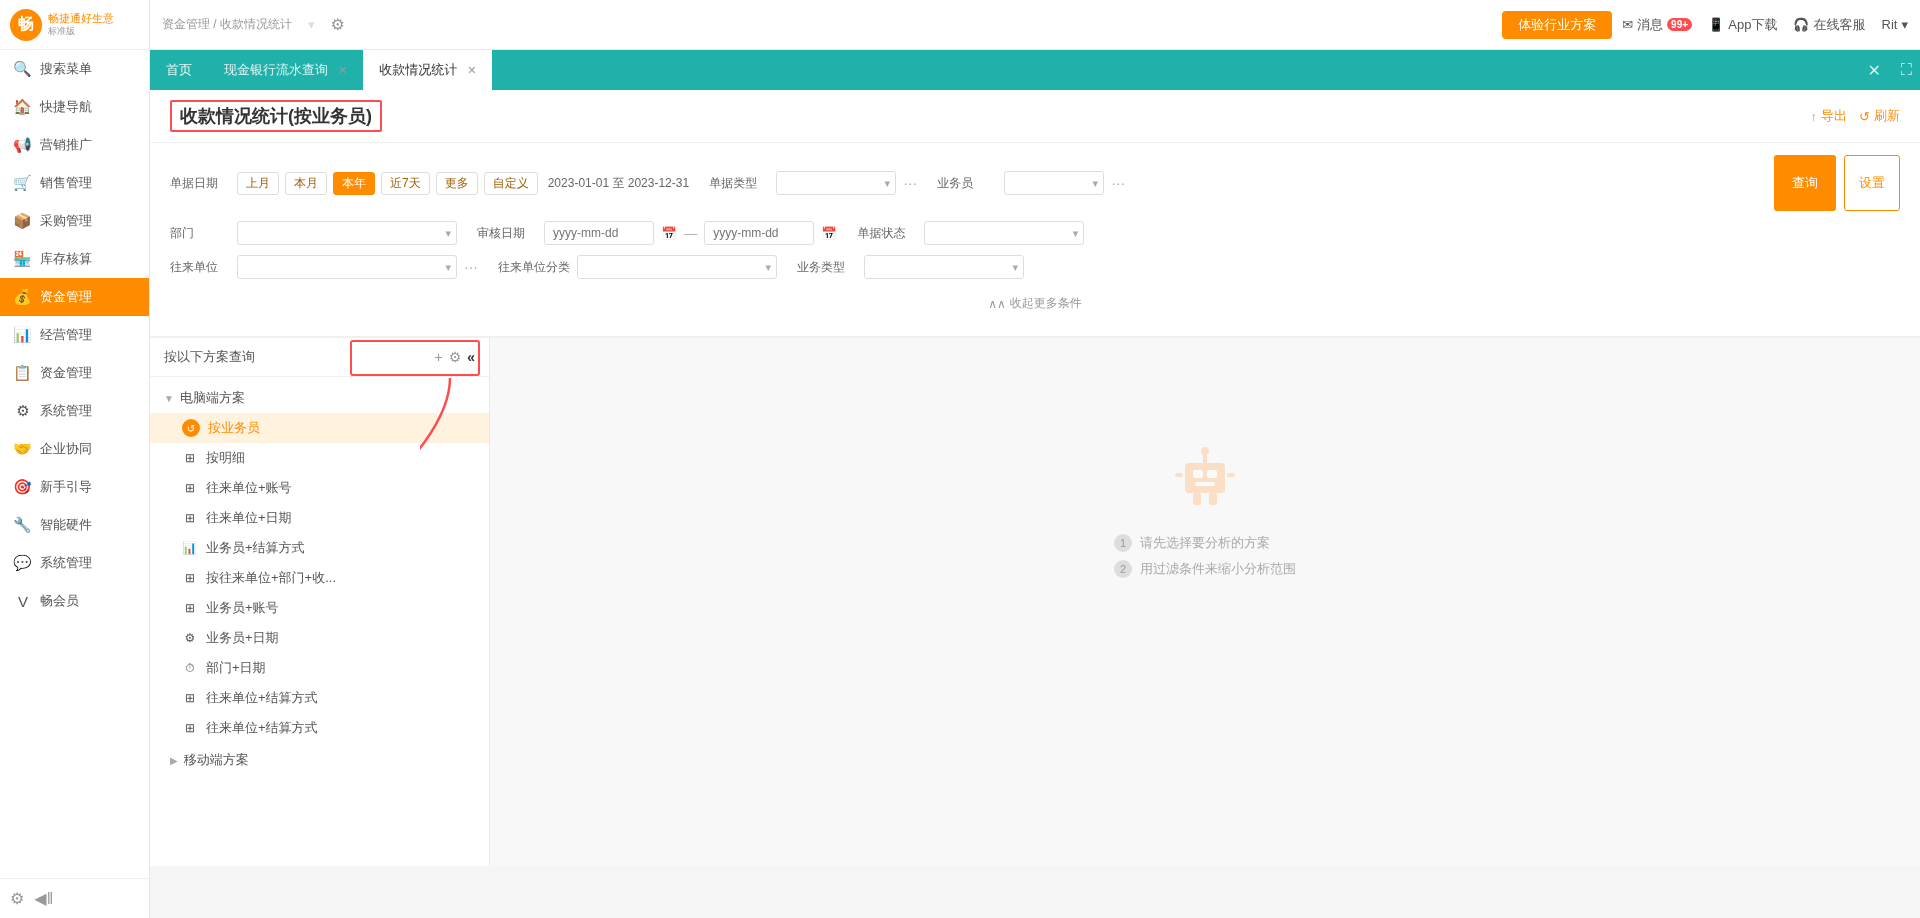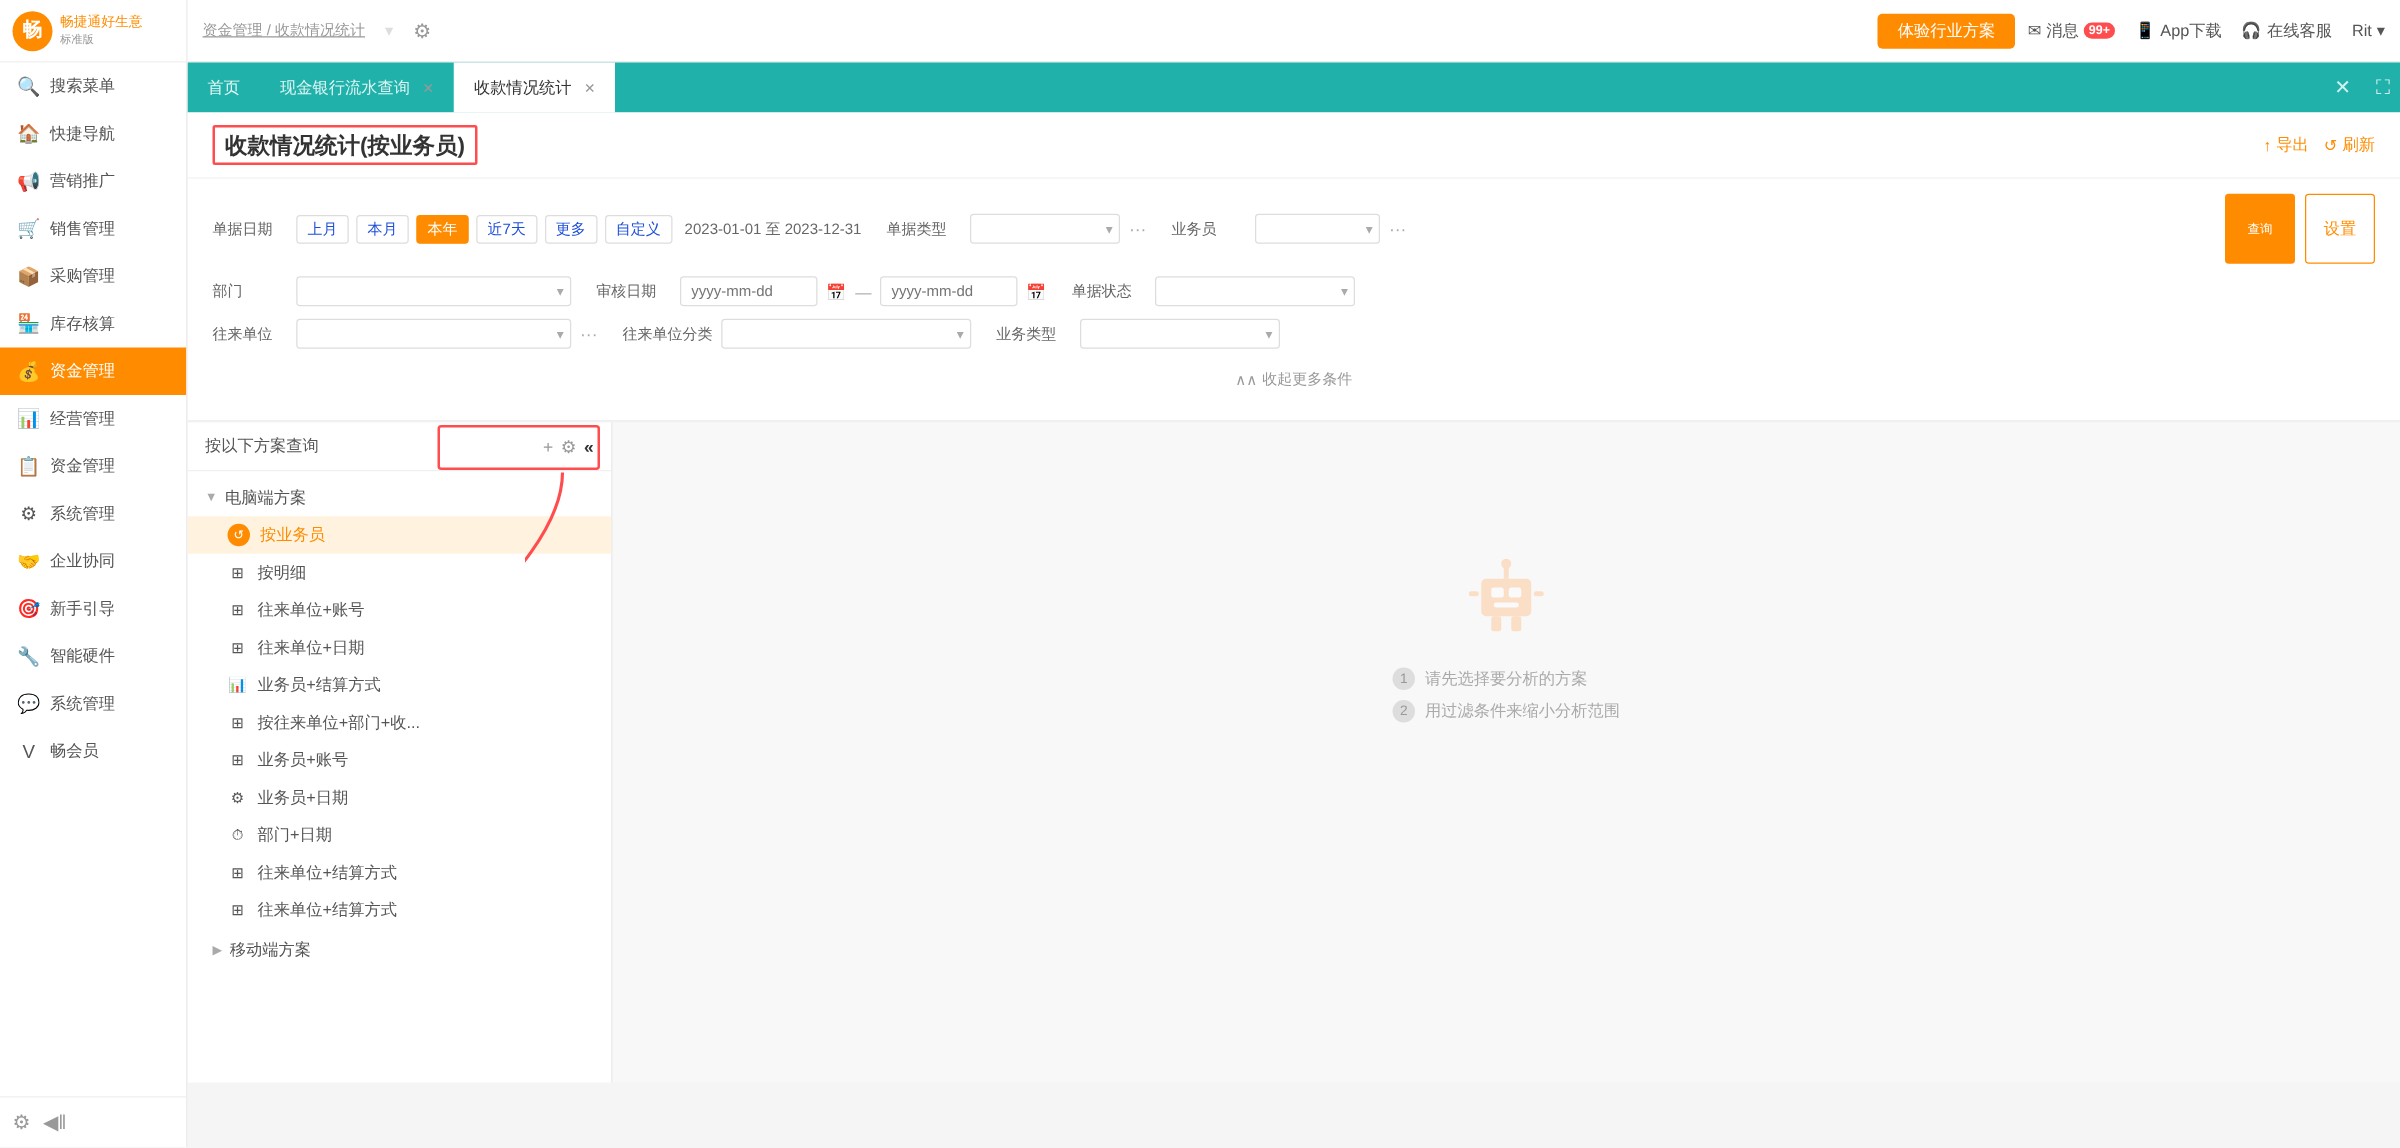--- a/index.html
+++ b/index.html
@@ -16,21 +16,21 @@
     .sidebar-item.active { color: #fff; background: #ff8c00; }
     .sidebar-item-icon { width: 18px; height: 18px; display: flex; align-items: center; justify-content: center; font-size: 15px; }
     .sidebar-footer { padding: 10px; display: flex; align-items: center; gap: 10px; border-top: 1px solid #f0f0f0; }
     .sidebar-footer-icon { color: #999; cursor: pointer; font-size: 16px; }
 
     
     .main { flex: 1; display: flex; flex-direction: column; overflow: hidden; }
 
     
     .top-header { height: 50px; background: #fff; border-bottom: 1px solid #e8e8e8; display: flex; align-items: center; padding: 0 12px; gap: 10px; }
-    .header-breadcrumb { color: #999; font-size: 12px; text-decoration: underline; }
+    .header-breadcrumb { color: #999; font-size: 12px; }
     .header-spacer { flex: 1; }
     .header-btn { padding: 5px 16px; background: #ff8c00; color: #fff; border: none; border-radius: 4px; cursor: pointer; font-size: 13px; }
     .header-actions { display: flex; align-items: center; gap: 16px; color: #555; font-size: 13px; }
     .header-action-item { display: flex; align-items: center; gap: 4px; cursor: pointer; }
     .badge { background: #ff4d4f; color: #fff; font-size: 10px; padding: 1px 4px; border-radius: 8px; font-weight: bold; }
     .settings-icon { color: #999; cursor: pointer; font-size: 16px; }
 
     
     .tabs-bar { height: 40px; background: #20b2aa; display: flex; align-items: center; padding: 0 0; }
     .tab-item { height: 40px; display: flex; align-items: center; padding: 0 16px; font-size: 13px; color: rgba(255,255,255,0.85); cursor: pointer; position: relative; gap: 6px; }
@@ -48,31 +48,31 @@
     .page-title { font-size: 18px; font-weight: bold; color: #333; border: 2px solid #ff4d4f; padding: 2px 8px; border-radius: 2px; }
     .page-header-actions { margin-left: auto; display: flex; gap: 12px; }
     .btn-export { display: flex; align-items: center; gap: 4px; color: #ff8c00; cursor: pointer; font-size: 13px; }
     .btn-refresh { display: flex; align-items: center; gap: 4px; color: #ff8c00; cursor: pointer; font-size: 13px; }
 
     
     .filter-panel { background: #fff; padding: 12px 20px; border-bottom: 2px solid #f0f0f0; }
     .filter-row { display: flex; align-items: center; gap: 20px; margin-bottom: 10px; flex-wrap: wrap; }
     .filter-label { color: #666; font-size: 12px; min-width: 60px; }
     .filter-date-group { display: flex; align-items: center; gap: 6px; }
-    .date-btn { padding: 2px 8px; border: 1px solid #ddd; border-radius: 3px; cursor: pointer; font-size: 12px; color: #1d4ed8; background: #fff; }
+    .date-btn { padding: 2px 8px; border: 1px solid #ddd; border-radius: 3px; cursor: pointer; font-size: 12px; color: #a16207; background: #fff; }
     .date-btn.active { background: #ff8c00; color: #fff; border-color: #ff8c00; }
     .date-range { color: #666; font-size: 12px; margin-left: 4px; }
     .filter-select { border: 1px solid #ddd; border-radius: 3px; padding: 4px 24px 4px 8px; font-size: 12px; color: #555; background: #fff; cursor: pointer; min-width: 120px; appearance: none; position: relative; }
     .filter-select-wrap { position: relative; display: inline-flex; align-items: center; }
     .filter-select-wrap::after { content: '▾'; position: absolute; right: 6px; color: #aaa; pointer-events: none; font-size: 11px; }
     .filter-date-input { border: 1px solid #ddd; border-radius: 3px; padding: 4px 8px; font-size: 12px; color: #ccc; width: 110px; }
     .filter-date-sep { color: #aaa; }
     .filter-calendar-icon { color: #aaa; font-size: 13px; cursor: pointer; }
     .filter-actions { display: flex; gap: 8px; margin-left: auto; }
-    .btn-query { background: #ff8c00; color: #fff; border: none; border-radius: 3px; padding: 5px 18px; cursor: pointer; font-size: 10px; }
+    .btn-query { background: #ff8c00; color: #fff; border: none; border-radius: 3px; padding: 5px 18px; cursor: pointer; font-size: 13px; }
     .btn-settings { background: #fff; color: #ff8c00; border: 1px solid #ff8c00; border-radius: 3px; padding: 18px 14px; cursor: pointer; font-size: 13px; }
     .filter-more-btn { margin: 6px auto; display: flex; align-items: center; justify-content: center; gap: 4px; color: #999; font-size: 12px; cursor: pointer; padding: 6px; }
 
     
     .body-area { display: flex; }
     .scheme-panel { width: 340px; min-width: 340px; background: #fff; border-right: 1px solid #e8e8e8; height: 100%; }
     .scheme-panel-header { display: flex; align-items: center; padding: 10px 14px; border-bottom: 1px solid #f0f0f0; gap: 8px; }
     .scheme-panel-title { font-size: 13px; color: #555; flex: 1; }
     .scheme-panel-actions { display: flex; gap: 6px; color: #999; }
     .scheme-panel-icon { cursor: pointer; font-size: 14px; }

